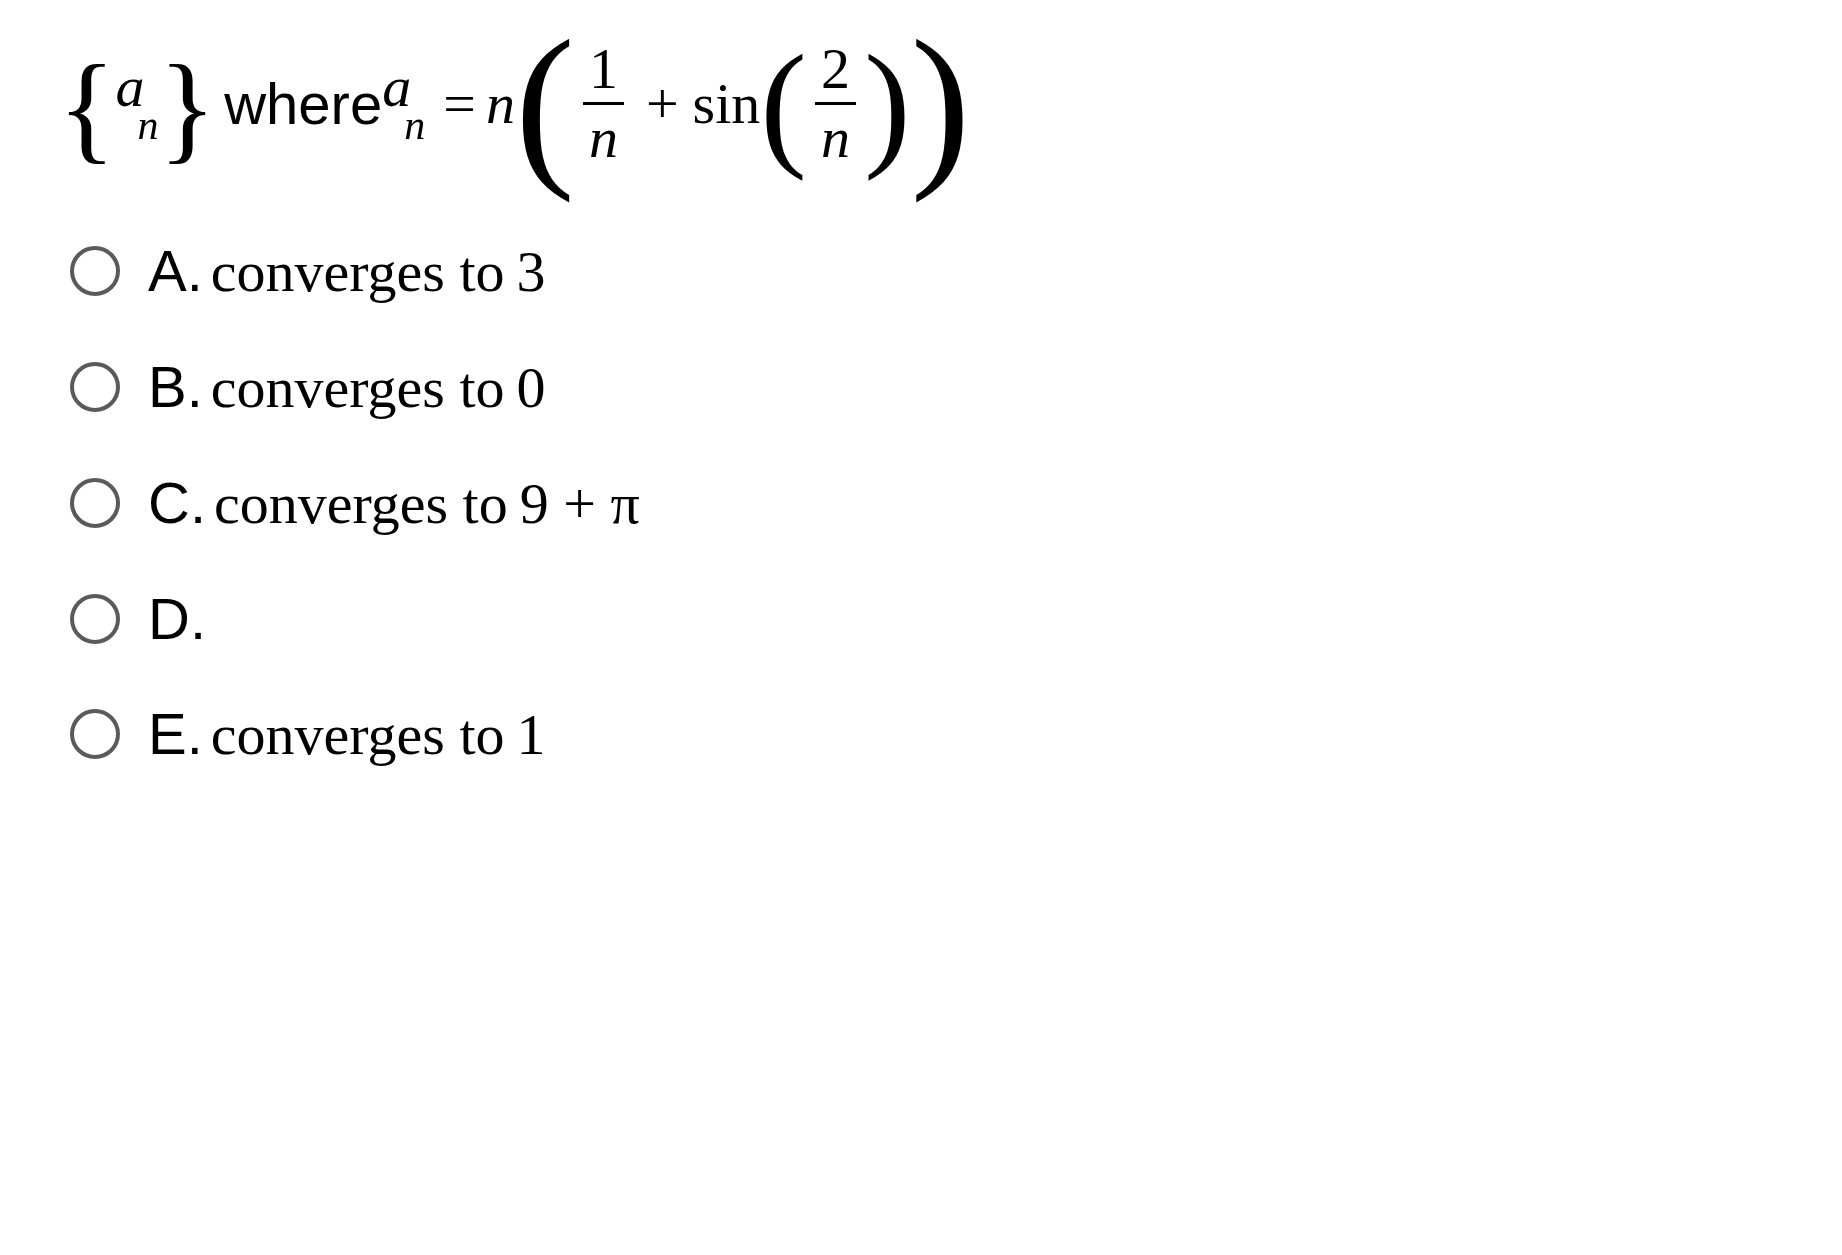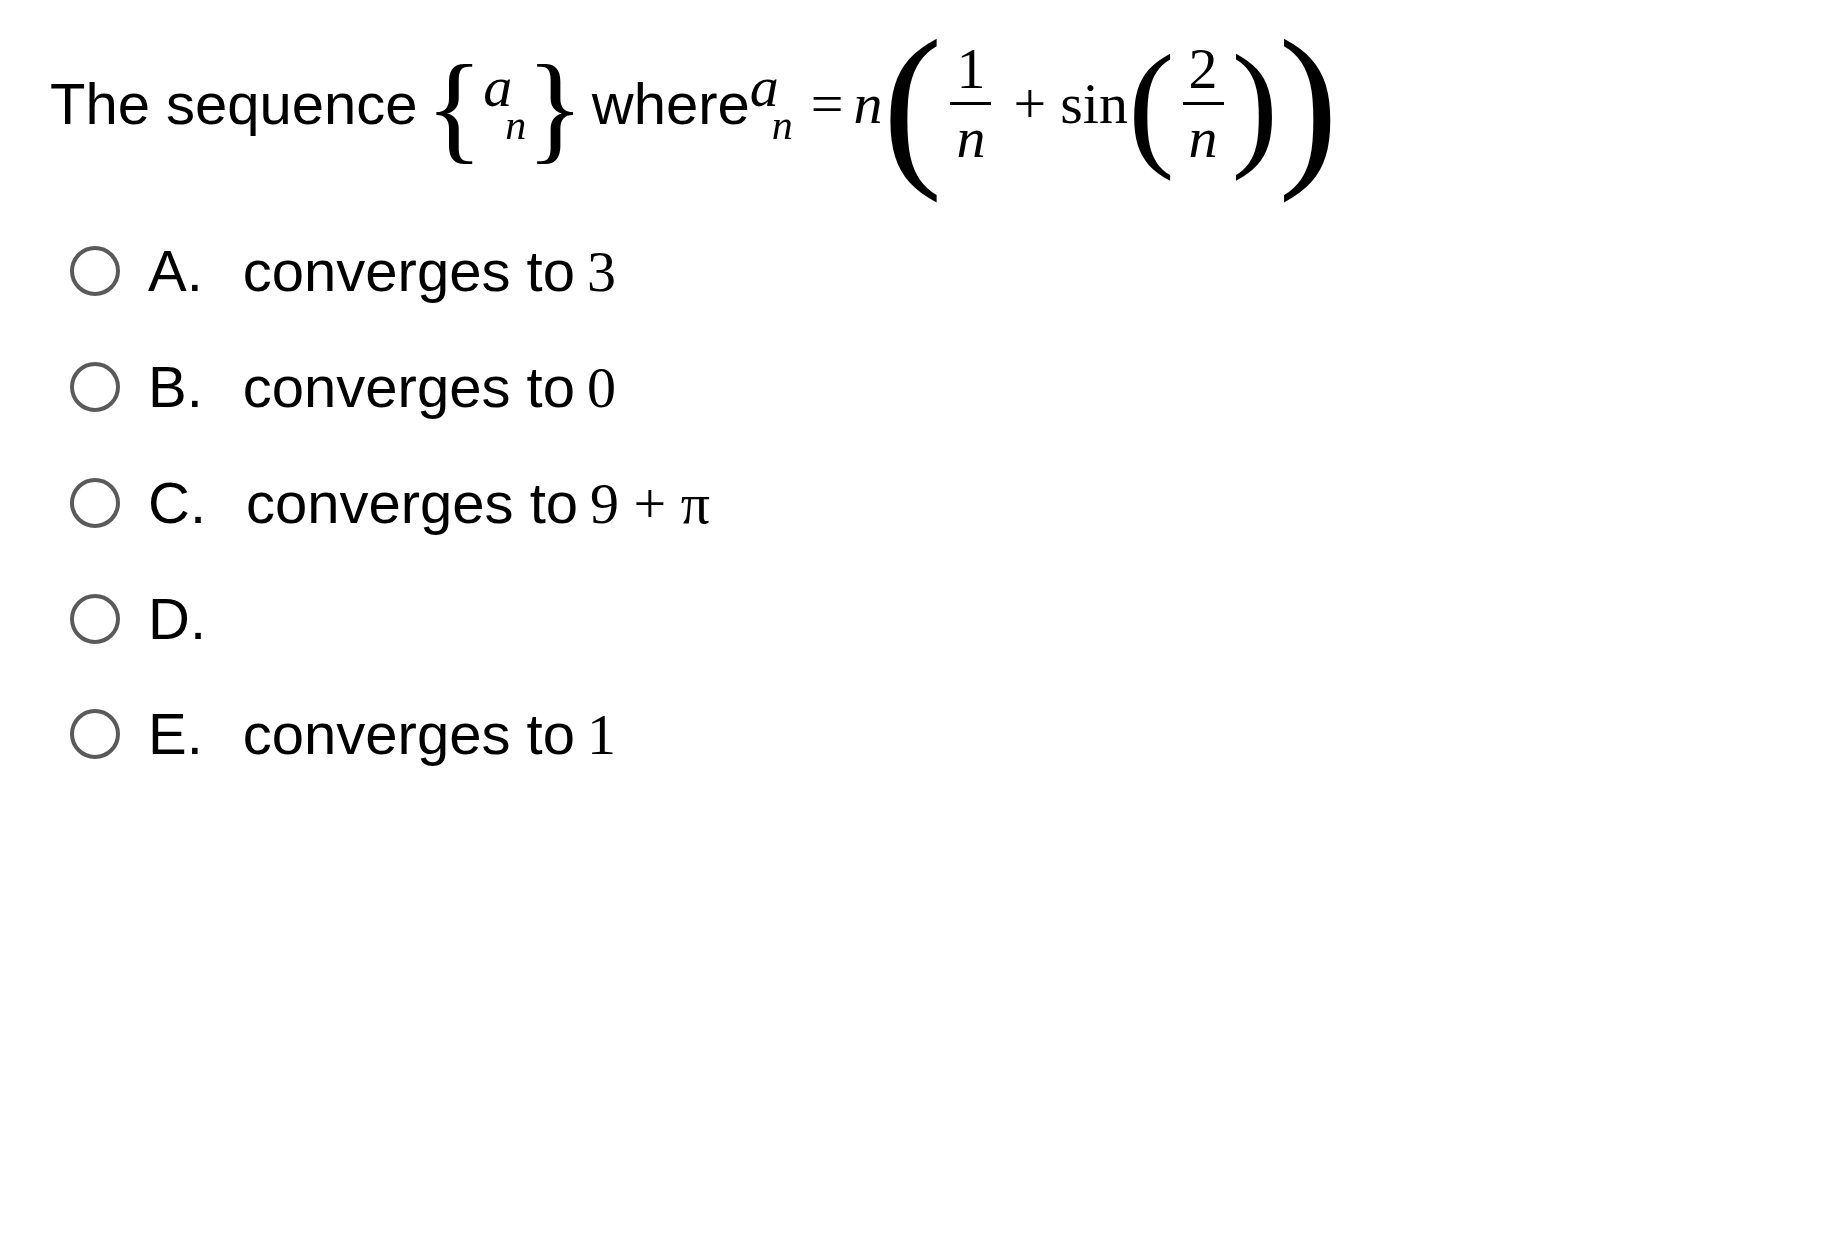--- a/index.html
+++ b/index.html
@@ -124,33 +124,31 @@
     .option-label {
       font-size: 58px;
       display: inline-flex;
       align-items: baseline;
     }
     .option-letter {
       font-family: Arial, Helvetica, sans-serif;
       margin-right: 8px;
     }
     .option-text {
-      font-family: Liberation Sans, sans-serif;
-      margin-left: 32px;
+      font-family: Liberation Serif, serif;
     }
     .option-math {
       font-family: 'Times New Roman', Times, serif;
       margin-left: 12px;
     }
   </style>
 </head>
 <body>
 
 <div class="question">
-  <span class="question-text">The sequence </span>
 
   <span class="brace-group">
     <span class="brace">{</span>
     <span class="sub-inline">
       <span class="main math-italic">a</span>
       <span class="sub math-italic">n</span>
     </span>
     <span class="brace">}</span>
   </span>
 

